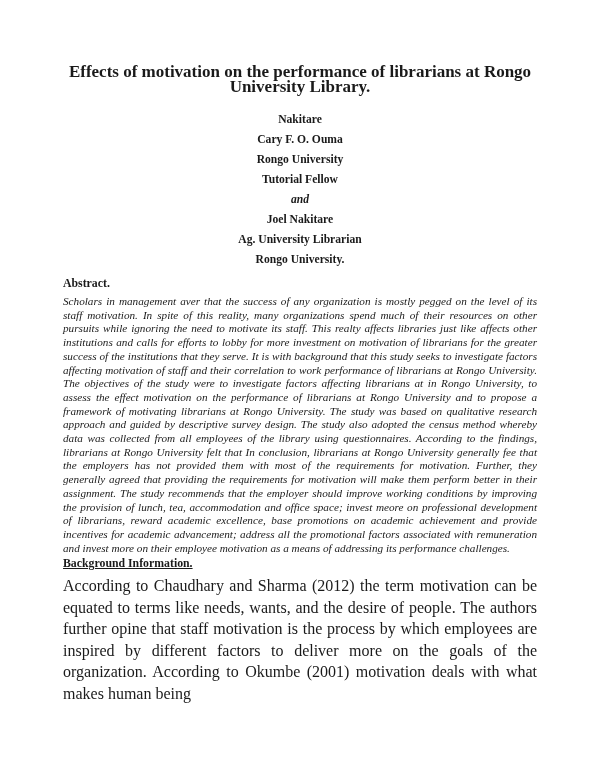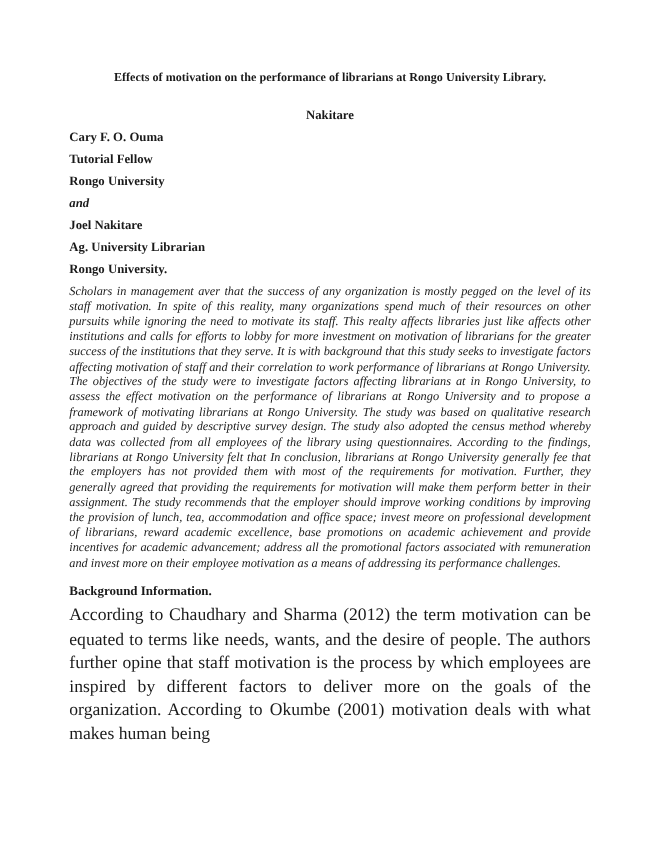--- a/index.html
+++ b/index.html
@@ -6,69 +6,70 @@
   body {
     width: 600px; height: 776px;
     background: #ffffff;
     color: #1a1a1a;
     font-family: "Liberation Serif", serif;
     overflow: hidden;
   }
   .page { padding: 64px 63px 0 63px; box-sizing: border-box; width: 600px; height: 776px; }
   .title {
     text-align: center; font-weight: bold;
-    font-size: 11px; line-height: 15px;
+    font-size: 17px; line-height: 15px;
   }
   .authors-heading {
     text-align: center; font-weight: bold;
     font-size: 11.6px; line-height: 20px; margin-top: 16px;
   }
   .byline-line {
-    font-weight: bold;
+    text-align: center; font-weight: bold;
     font-size: 11.6px; line-height: 20px;
   }
   .byline-line.italic { font-style: italic; }
   .abstract-heading {
     font-weight: bold; font-size: 11.8px; line-height: 15px; margin-top: 6px;
   }
   .abstract-body {
     font-style: italic; font-size: 11.2px; line-height: 13.7px;
     text-align: justify; margin: 4px 0 0 0;
   }
   .keywords {
     font-style: italic; font-weight: bold; font-size: 11.2px;
     line-height: 13.7px; text-align: left; margin: 0;
   }
   .background-heading {
-    font-weight: bold; font-size: 11.8px; line-height: 16px; margin-top: 10px;
+    font-weight: bold; font-size: 11.8px; line-height: 16px;  text-decoration: underline;
   }
   .background-body {
     font-size: 16px; line-height: 21.5px; text-align: justify;
     margin: 4px 0 0 0;
   }
 </style>
 </head>
 <body>
 
 <div class="page">
 
   <div class="title">Effects of motivation on the performance of librarians at Rongo University Library.</div>
 
   <div class="authors-heading">Nakitare</div>
 
   <div>
     <div class="byline-line">Cary F. O. Ouma</div>
+    <div class="byline-line">Rongo University</div>
     <div class="byline-line">Tutorial Fellow</div>
-    <div class="byline-line">Rongo University</div>
     <div class="byline-line italic">and</div>
     <div class="byline-line">Joel Nakitare</div>
     <div class="byline-line">Ag. University Librarian</div>
     <div class="byline-line">Rongo University.</div>
   </div>
 
+  <div class="abstract-heading">Abstract.</div>
 
   <p class="abstract-body">Scholars in management aver that the success of any organization is mostly pegged on the level of its staff motivation. In spite of this reality, many organizations spend much of their resources on other pursuits while ignoring the need to motivate its staff. This realty affects libraries just like affects other institutions and calls for efforts to lobby for more investment on motivation of librarians for the greater success of the institutions that they serve. It is with background that this study seeks to investigate factors affecting motivation of staff and their correlation to work performance of librarians at Rongo University. The objectives of the study were to investigate factors affecting librarians at in Rongo University, to assess the effect motivation on the performance of librarians at Rongo University and to propose a framework of motivating librarians at Rongo University. The study was based on qualitative research approach and guided by descriptive survey design. The study also adopted the census method whereby data was collected from all employees of the library using questionnaires. According to the findings, librarians at Rongo University felt that  In conclusion, librarians at Rongo University generally fee that the employers has not provided them with most of the requirements for motivation. Further, they generally agreed that providing the requirements for motivation will make them perform better in their assignment. The study recommends that the employer should improve working conditions by improving the provision of lunch, tea, accommodation and office space; invest meore on professional development of librarians, reward academic excellence, base promotions on academic achievement and provide incentives for academic advancement; address all the promotional factors associated with remuneration and invest more on their employee motivation as a means of addressing its performance challenges.</p>
 
 
   <div class="background-heading">Background Information.</div>
 
   <p class="background-body">According to Chaudhary and Sharma (2012) the term motivation can be equated to terms like needs, wants, and the desire of people. The authors further opine that staff motivation is the process by which employees are inspired by different factors to deliver more on the goals of the organization. According to Okumbe (2001) motivation deals with what makes human being</p>
 
 </div>
 

